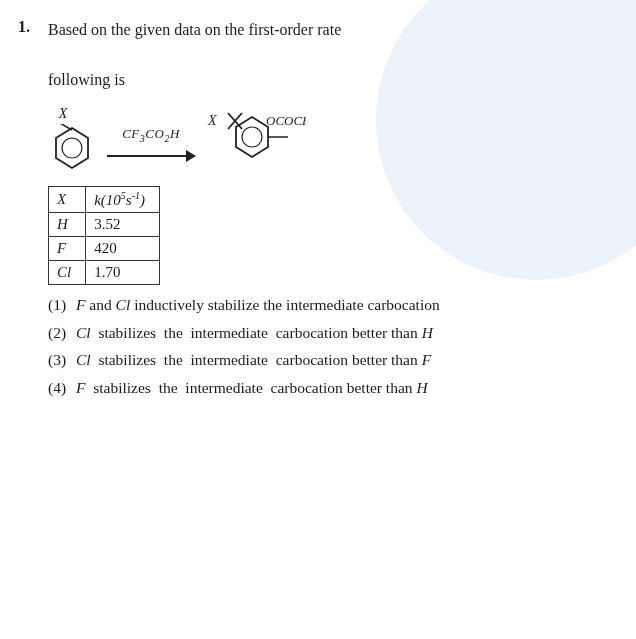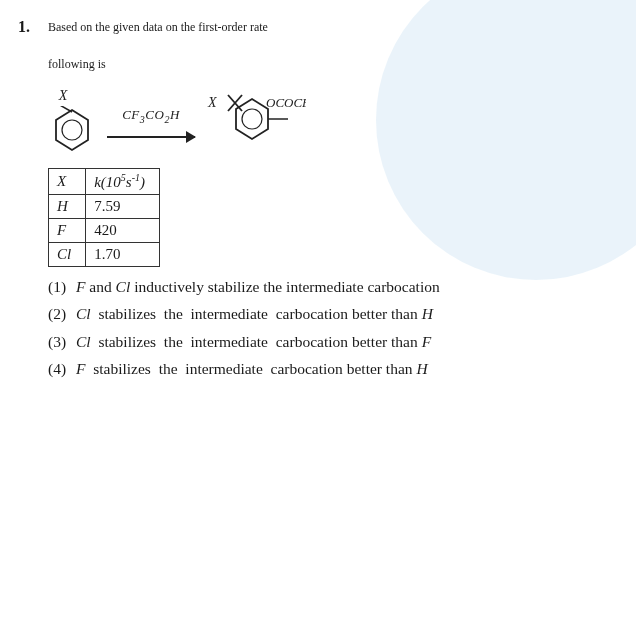--- a/index.html
+++ b/index.html
@@ -45,21 +45,21 @@
       margin-bottom: 4px;
     }
 
     .question-number {
       font-size: 16px;
       font-weight: bold;
       min-width: 22px;
     }
 
     .question-text {
-      font-size: 12px;
+      font-size: 16px;
       line-height: 1.55;
       font-weight: 500;
     }
 
     
     .reaction-area {
       display: flex;
       align-items: center;
       margin: 14px 0 10px 30px;
       gap: 10px;
@@ -237,21 +237,21 @@
     <table class="data-table">
       <thead>
         <tr>
           <th><span style="font-style:italic;">X</span></th>
           <th><span style="font-style:italic;">k</span>(10<sup>5</sup>s<sup>-1</sup>)</th>
         </tr>
       </thead>
       <tbody>
         <tr>
           <td><span style="font-style:italic;">H</span></td>
-          <td>7.59</td>
+          <td>3.52</td>
         </tr>
         <tr>
           <td><span style="font-style:italic;">F</span></td>
           <td>420</td>
         </tr>
         <tr>
           <td><span style="font-style:italic;">Cl</span></td>
           <td>1.70</td>
         </tr>
       </tbody>

